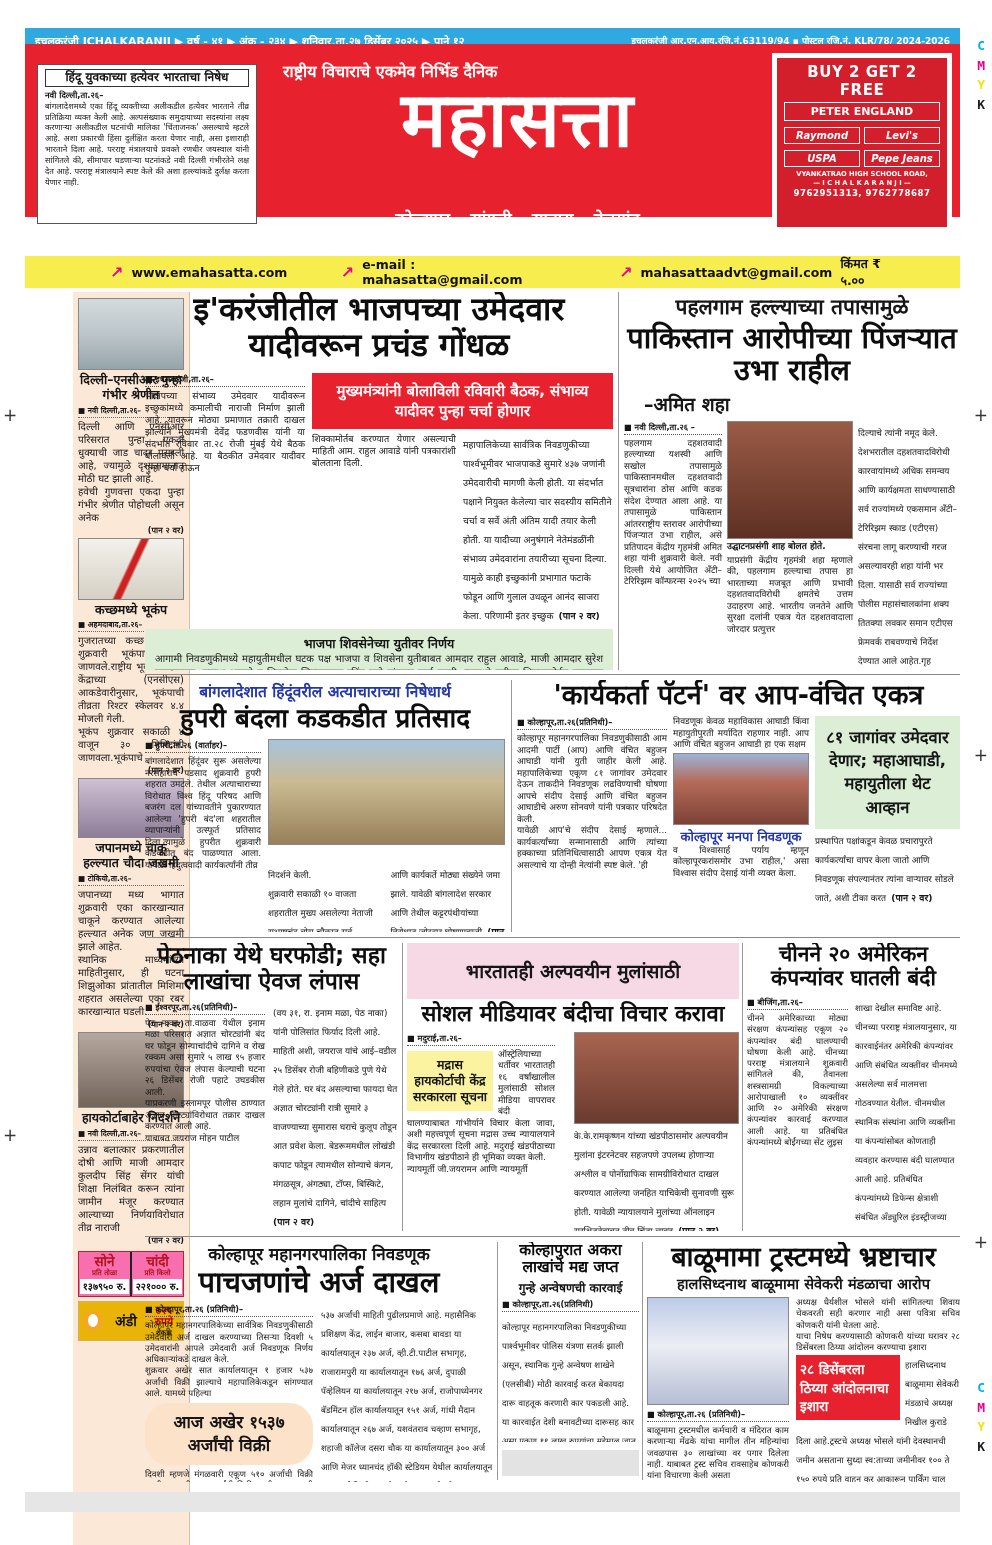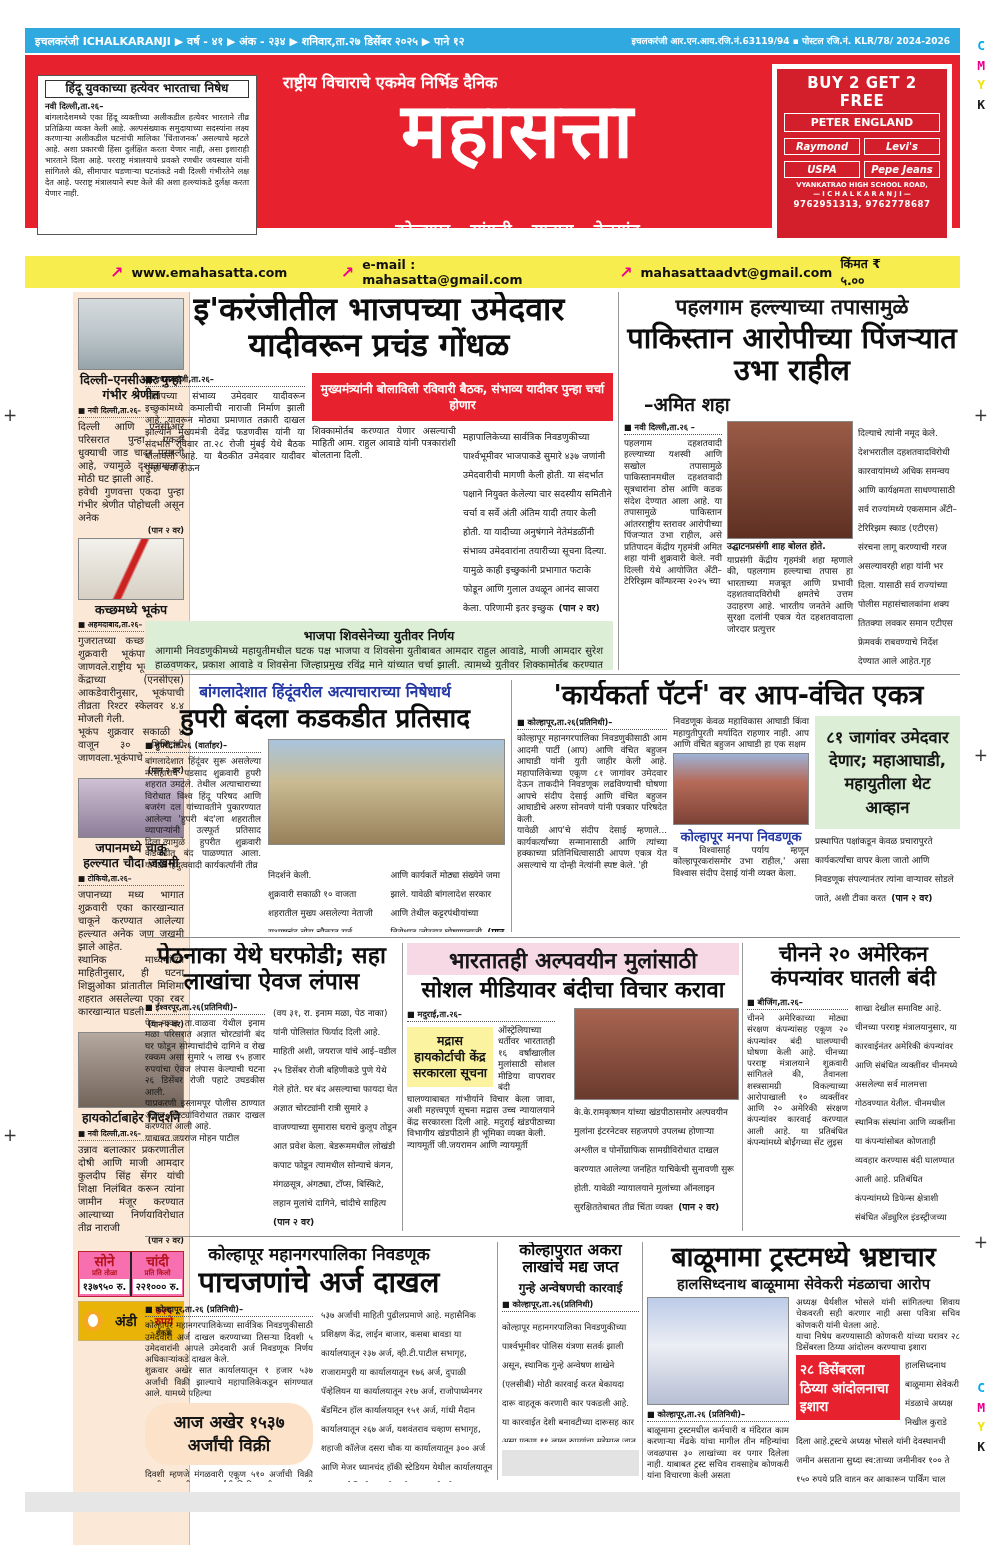--- a/index.html
+++ b/index.html
@@ -7,21 +7,21 @@
   body { font-family:"DejaVu Sans", sans-serif; color:#161616; }
   .page { position:relative; width:992px; height:1545px; background:#fff; overflow:hidden; margin:0 auto; }
 
   
   .topbar { position:absolute; left:25px; top:28px; width:935px; height:25px; background:#2FA9E0;
             color:#fff; display:flex; justify-content:space-between; align-items:center;
             padding:0 10px; font-weight:700; font-size:11px; }
   .topbar .tb-right { font-size:9px; font-weight:700; }
 
   
-  .masthead { position:absolute; left:25px; top:55px; width:935px; height:173px; background:#E8212E; }
+  .masthead { position:absolute; left:25px; top:44px; width:935px; height:173px; background:#E8212E; }
   .brief { position:absolute; left:12px; top:20px; width:220px; height:160px; background:#fff;
            border:1px solid #555; padding:4px 7px; overflow:hidden; }
   .brief-h { font-size:12px; font-weight:800; border:1px solid #333; padding:1px 3px; text-align:center; line-height:1.15;}
   .brief-d { font-size:8.3px; font-weight:700; margin:2px 0 1px; }
   .brief-b { font-size:8.1px; line-height:1.34; text-align:justify; white-space:pre-line; }
   .tagline { position:absolute; left:258px; top:16px; width:460px; color:#fff; font-weight:800; font-size:16px; }
   .logo { position:absolute; left:240px; top:32px; width:505px; text-align:center; color:#fff;
           font-weight:800; font-size:76px; line-height:1.15; letter-spacing:1px; }
   .cities { position:absolute; left:240px; top:163px; width:505px; text-align:center; color:#fff;
             font-weight:800; font-size:17px; }
@@ -72,21 +72,21 @@
   
   .main { position:absolute; left:145px; top:292px; width:815px; height:1196px; }
   .art { position:absolute; overflow:hidden; }
   .hl { font-weight:800; text-align:center; color:#0d0d0d; line-height:1.12; }
   .kick { font-weight:800; text-align:center; }
   .bd { font-size:9.2px; line-height:1.31; text-align:justify; white-space:pre-line; color:#161616; }
   .dl { font-size:8.2px; font-weight:700; border-bottom:1px dotted #555; padding-bottom:2px; margin-bottom:3px; }
   .more { font-weight:700; }
   .photo { border:1px solid #888; }
   .redbox { background:#E8212E; color:#fff; font-weight:800; text-align:center; padding:8px 6px;
-            font-size:12px; line-height:1.35; }
+            font-size:15px; line-height:1.35; }
   .greenbox { background:#DCEFD6; padding:6px 10px; }
   .gb-title { font-weight:800; font-size:12.5px; text-align:center; margin-bottom:0; }
   .gb-body { font-size:10px; line-height:1.35; text-align:justify; }
   .vr { position:absolute; width:0; border-left:1px solid #999; }
   .hr { position:absolute; left:0; width:815px; border-top:1px solid #888; }
   .cap-blue { color:#2438A6; font-weight:800; text-align:center; }
 
   .ph-fog    { background:linear-gradient(180deg,#d5dbdd 0%,#b9c3c7 55%,#96a4aa 100%); }
   .ph-seis   { background:linear-gradient(115deg,transparent 46%,#c22 48%,#c22 52%,transparent 54%),
                linear-gradient(180deg,#f3f1ec,#d6d0c4); }
@@ -318,21 +318,21 @@
         <div style="flex:1">
           <span class="bd" style="font-size:8.8px">(वय ३१, रा. इनाम मळा, पेठ नाका) यांनी पोलिसांत फिर्याद दिली आहे. माहिती अशी, जयराज यांचे आई–वडील २५ डिसेंबर रोजी बहिणीकडे पुणे येथे गेले होते. घर बंद असल्याचा फायदा घेत अज्ञात चोरट्यांनी रात्री सुमारे ३ वाजण्याच्या सुमारास घराचे कुलूप तोडून आत प्रवेश केला. बेडरूममधील लोखंडी कपाट फोडून त्यामधील सोन्याचे कंगन, मंगळसूत्र, अंगठ्या, टॉप्स, बिस्किटे, लहान मुलांचे दागिने, चांदीचे साहित्य</span>
           <span class="bd more">(पान २ वर)</span>
         </div>
       </div>
     </section>
 
     <div class="vr" style="left:257px;top:651px;height:288px"></div>
 
     <section class="art" style="left:262px;top:651px;width:332px;height:288px">
-      <div class="kick pinkkick" style="font-size:22px;padding:1px 0">भारतातही अल्पवयीन मुलांसाठी</div>
+      <div class="kick pinkkick" style="font-size:19px;padding:15px 0">भारतातही अल्पवयीन मुलांसाठी</div>
       <h1 class="hl" style="font-size:22px;margin:3px 0 5px">सोशल मीडियावर बंदीचा विचार करावा</h1>
       <div style="display:flex;gap:19px">
         <div style="width:148px;flex:none">
           <div class="dl">■ मदुराई,ता.२६–</div>
           <div>
             <div class="ybox" style="float:left;width:86px;margin:2px 5px 2px 0">मद्रास हायकोर्टाची केंद्र सरकारला सूचना</div>
             <div class="bd" style="font-size:8.8px">ऑस्ट्रेलियाच्या धर्तीवर भारतातही १६ वर्षांखालील मुलांसाठी सोशल मीडिया वापरावर बंदी घालण्याबाबत गांभीर्याने विचार केला जावा, अशी महत्त्वपूर्ण सूचना मद्रास उच्च न्यायालयाने केंद्र सरकारला दिली आहे. मदुराई खंडपीठाच्या विभागीय खंडपीठाने ही भूमिका व्यक्त केली.
 न्यायमूर्ती जी.जयरामन आणि न्यायमूर्ती</div>
           </div>
         </div>

